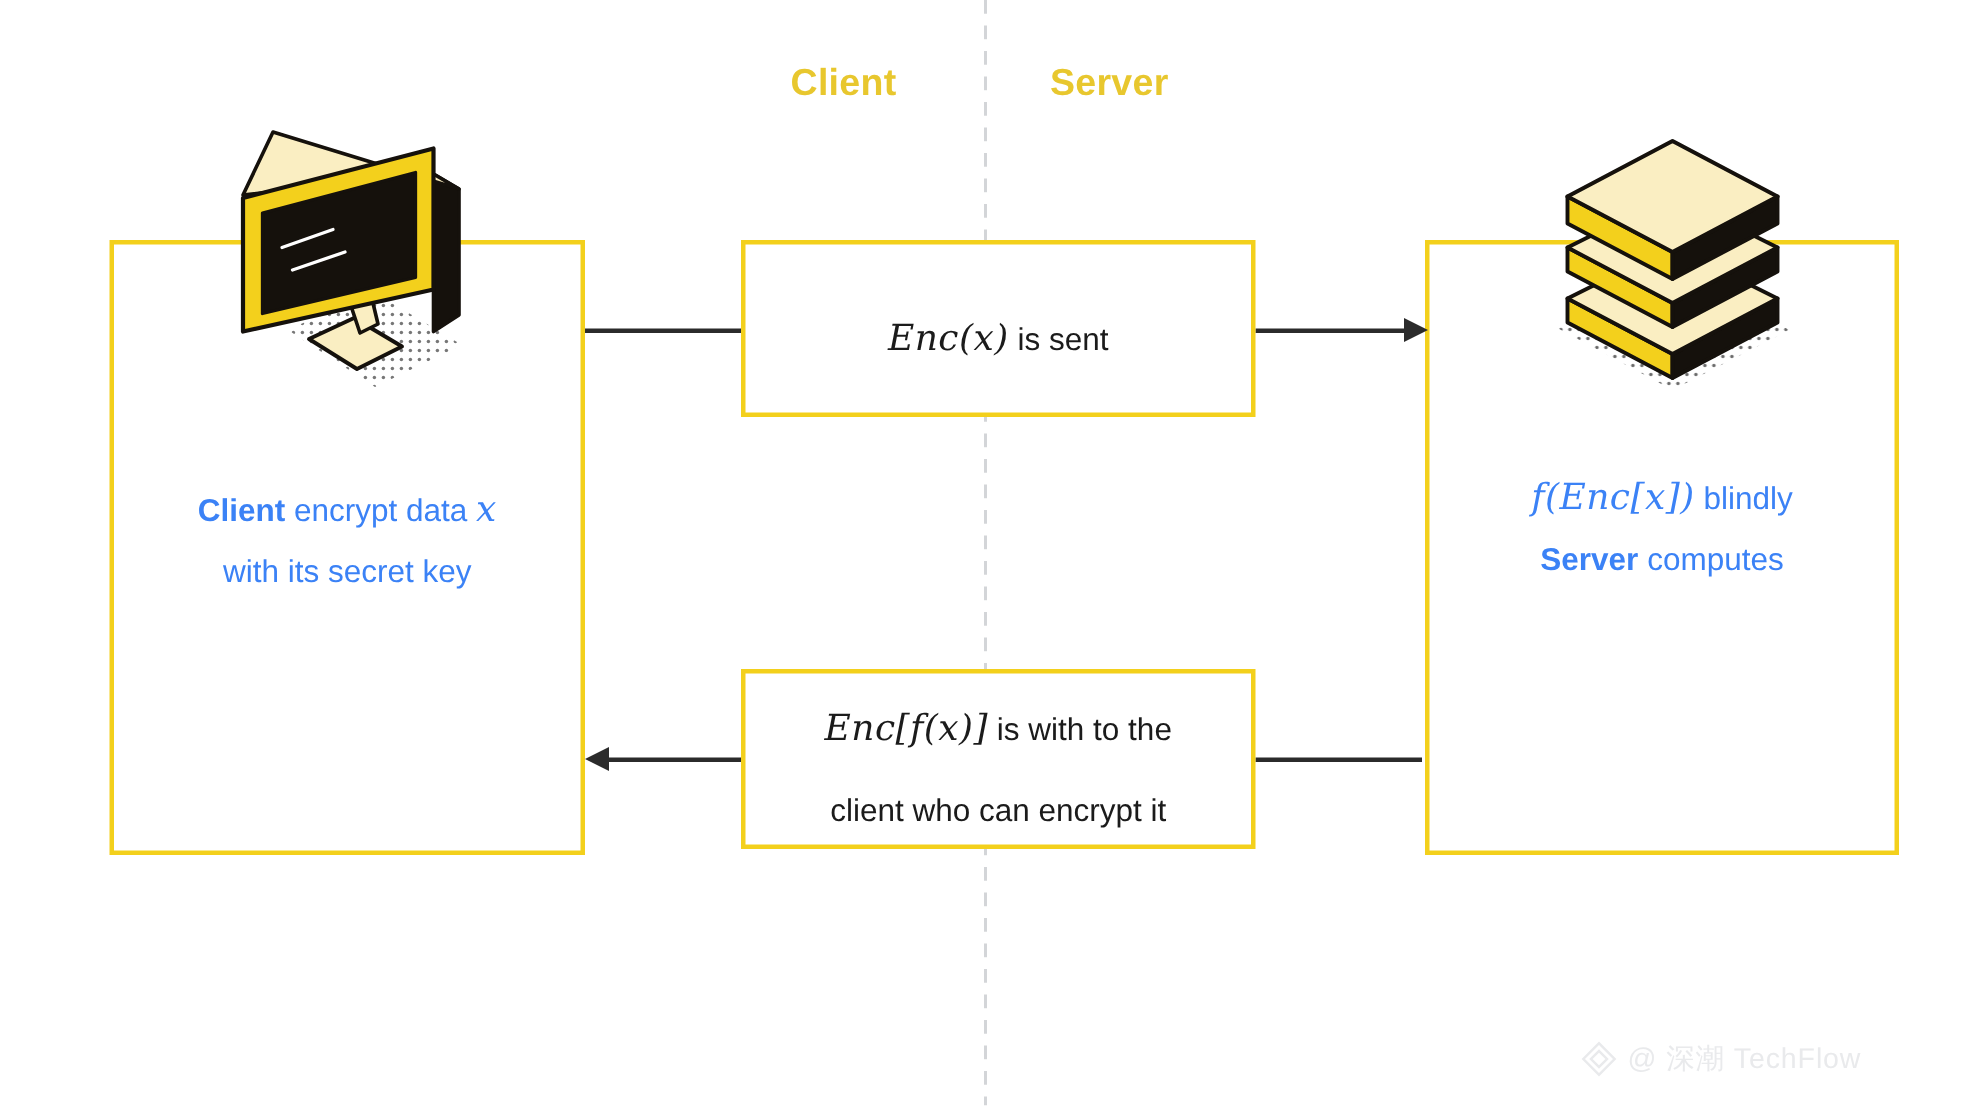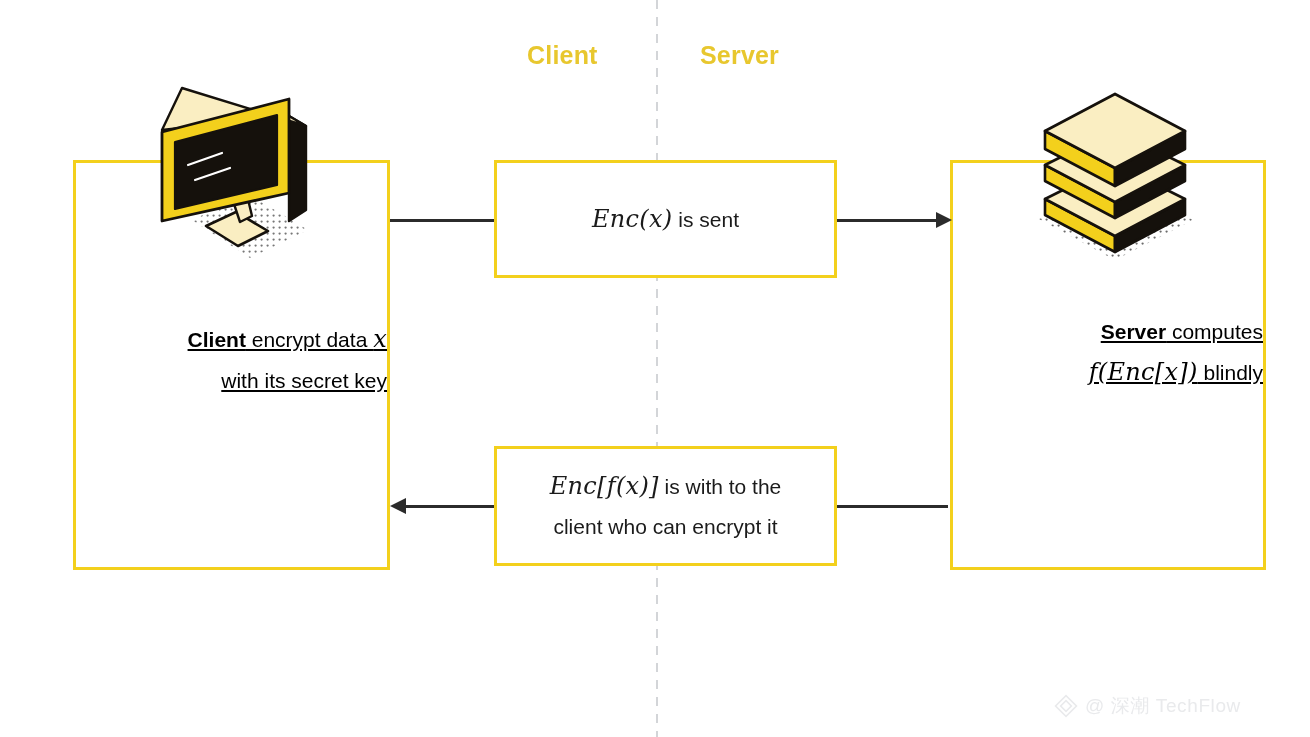--- a/index.html
+++ b/index.html
@@ -61,35 +61,35 @@
     align-items: center;
     justify-content: center;
   }
   .msgbox-top    { left: 494px; top: 160px;  width: 343px; height: 118px; z-index: 6; }
   .msgbox-bottom { left: 494px; top: 446px;  width: 343px; height: 120px; z-index: 6; }
 
   
   .panel-text {
     position: absolute;
     width: 100%;
-    text-align: right;
-    color: #000000;
+    text-align: center;
+    color: #3b82f6;
     font-size: 21px;
     line-height: 41px;
-    text-decoration: underline;
   }
   .panel-left  .panel-text { top: 156px; }
   .panel-right .panel-text { top: 148px; }
 
   .msgbox .line {
     color: #1b1b1b;
     font-size: 21px;
     line-height: 40px;
     text-align: center;
     white-space: nowrap;
+    margin-top: 14px;
   }
 
   b { font-weight: bold; }
 
   
   .math {
     font-family: "DejaVu Serif", "Liberation Serif", serif;
     font-style: italic;
     font-size: 24px;
     letter-spacing: 0.3px;
@@ -158,24 +158,24 @@
       <div>
         <b>Client</b><span> encrypt data </span><span class="math">x</span>
       </div>
       <div>with its secret key</div>
     </div>
   </div>
 
   <div class="panel panel-right">
     <div class="panel-text">
       <div>
-        <b>Server</b><span> computes</span>
+        <span class="math">f(Enc[x])</span><span> blindly</span>
       </div>
       <div>
-        <span class="math">f(Enc[x])</span><span> blindly</span>
+        <b>Server</b><span> computes</span>
       </div>
     </div>
   </div>
 
   <div class="arrow arrow-right"></div>
   <div class="arrowhead head-right"></div>
 
   <div class="arrow arrow-left"></div>
   <div class="arrowhead head-left"></div>
 

